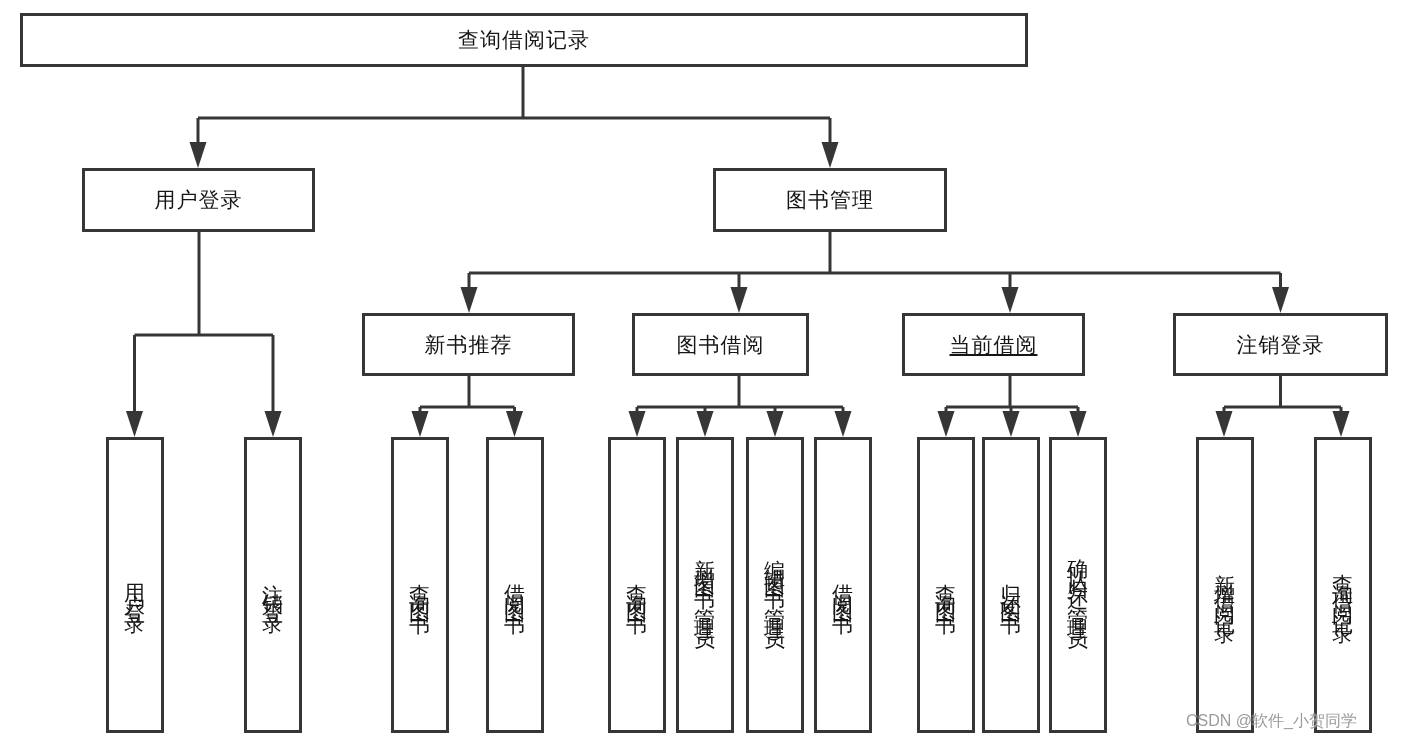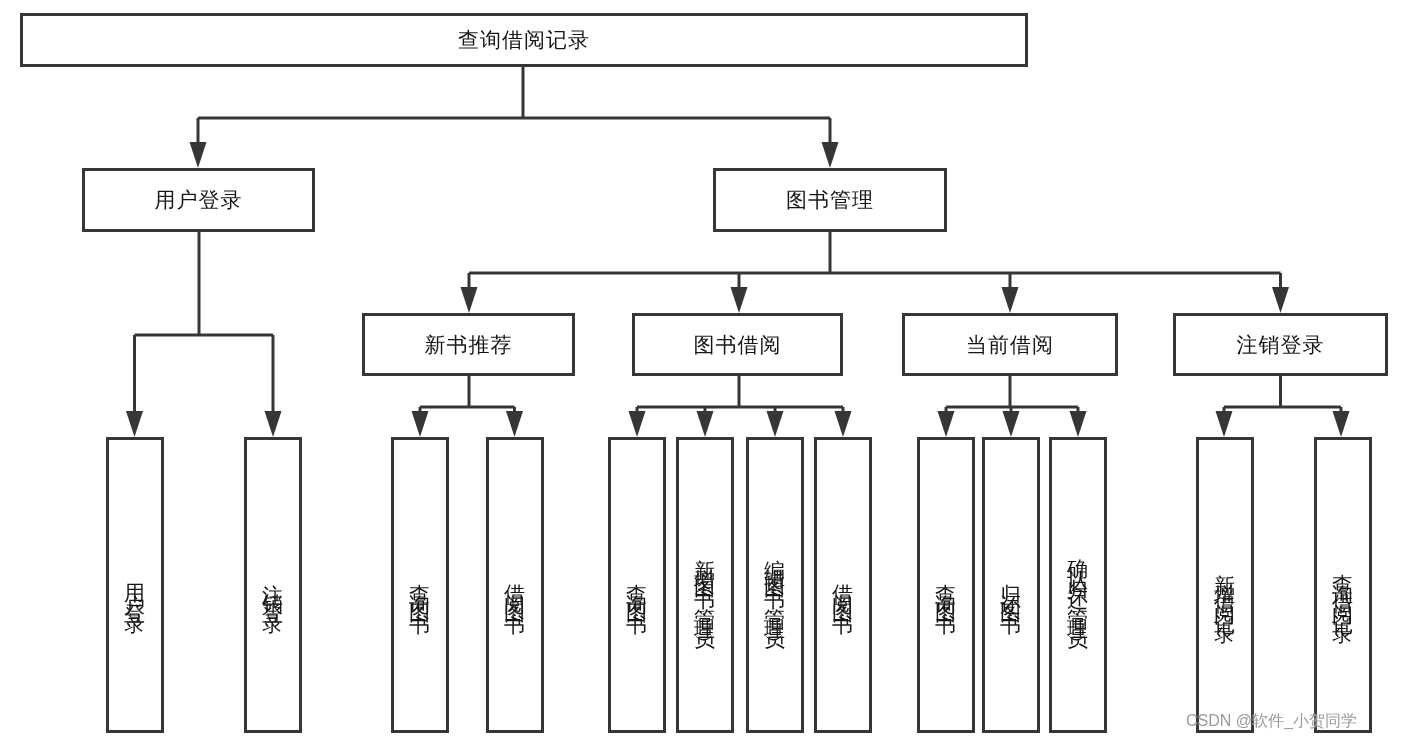--- a/index.html
+++ b/index.html
@@ -111,22 +111,22 @@
       <line x1="1341" y1="407" x2="1341" y2="415" stroke="#363636" stroke-width="3"></line>
       <polygon points="1332.5,411 1349.5,411 1341,437" fill="#363636"></polygon>
     </svg>
 
   <div class="box root">查询借阅记录</div>
 
   <div class="box lvl2" style="left:82px;width:233px;">用户登录</div>
   <div class="box lvl2" style="left:713px;width:234px;">图书管理</div>
 
   <div class="box lvl3" style="left:362px;width:213px;">新书推荐</div>
-  <div class="box lvl3" style="left:632px;width:211px;">图书借阅</div>
-  <div class="box lvl3" style="left:902px;width:216px;">当前借阅</div>
+  <div class="box lvl3" style="left:632px;width:177px;">图书借阅</div>
+  <div class="box lvl3" style="left:902px;width:183px;text-decoration:underline;">当前借阅</div>
   <div class="box lvl3" style="left:1173px;width:215px;">注销登录</div>
 
   <div class="box vbox" style="left:106px;">用户登录</div>
   <div class="box vbox" style="left:244px;">注销登录</div>
   <div class="box vbox" style="left:391px;">查询图书</div>
   <div class="box vbox" style="left:486px;">借阅图书</div>
   <div class="box vbox" style="left:608px;">查询图书</div>
   <div class="box vbox" style="left:676px;">新增图书（管理员）</div>
   <div class="box vbox" style="left:746px;">编辑图书（管理员）</div>
   <div class="box vbox" style="left:814px;">借阅图书</div>

